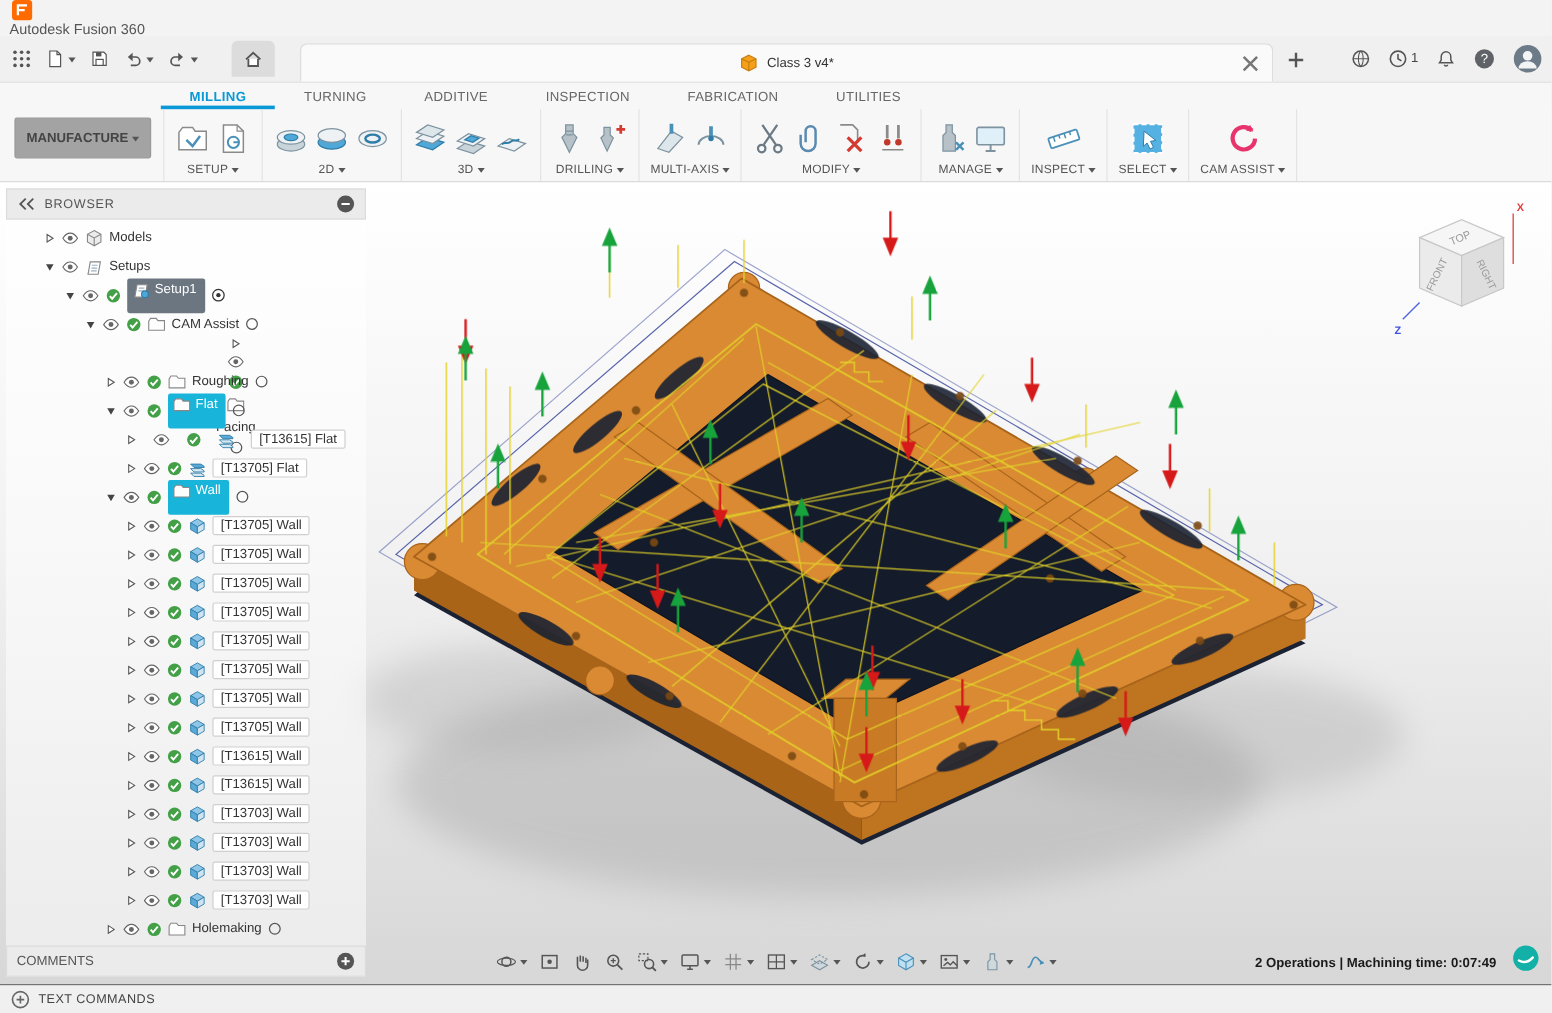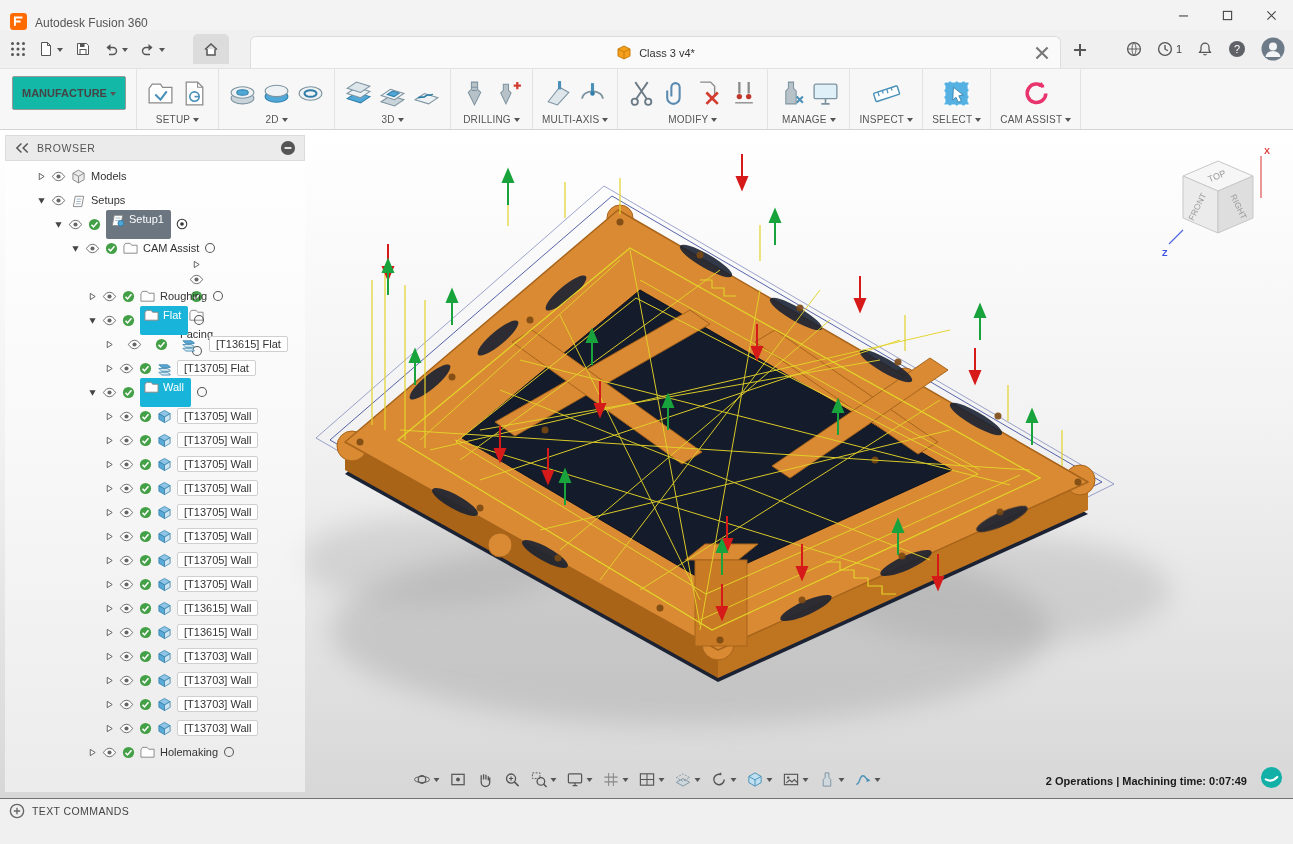--- a/index.html
+++ b/index.html
@@ -2,21 +2,21 @@
 <html><head>
 <meta charset="utf-8">
 <style>
   html,body{margin:0;padding:0;}
   body{width:1293px;height:844px;overflow:hidden;font-family:"Liberation Sans",sans-serif;font-size:11px;color:#333;background:#f0f0f0;-webkit-font-smoothing:antialiased;}
   .icn{display:inline-flex;align-items:center;justify-content:center;}
   .icn svg{width:16px;height:16px;display:block;}
   .caret{width:0;height:0;border:3.5px solid transparent;border-top:4.5px solid #555;margin-left:3px;transform:translateY(2px);display:inline-block;}
 
   
-  .titlebar{height:30px;display:flex;align-items:flex-end;background:#f3f3f3;}
+  .titlebar{height:30px;display:flex;align-items:flex-start;background:#f3f3f3;flex-direction:column;}
   .titlebar .logo{margin-left:10px;}
   .titlebar .logo svg{width:17px;height:17px;}
   .apptitle{margin-left:8px;color:#555;font-size:12px;}
   .winbtns{margin-left:auto;display:flex;height:100%;}
   .winbtn{width:44px;display:flex;align-items:center;justify-content:center;}
   .winbtn svg{width:11px;height:11px;}
 
   
   .appbar{height:38px;background:#f0f0f0;position:relative;display:flex;align-items:center;border-bottom:1px solid #e2e2e2;}
   .appbar .qat{display:flex;align-items:center;gap:12px;padding-left:10px;}
@@ -30,21 +30,21 @@
   .badgecount{font-size:11px;color:#444;}
   .helpbadge svg{width:18px;height:18px;}
   .avatar svg{width:24px;height:24px;}
 
   
   .ribbon{background:#f7f7f7;}
   .ribbon-tabs{height:22px;display:flex;align-items:flex-end;padding-left:134px;}
   .rtab{padding:2px 24px 4px;color:#666;letter-spacing:.3px;cursor:default;}
   .rtab.active{color:#0a99d6;font-weight:bold;border-bottom:3px solid #0a99d6;padding-bottom:1px;}
   .ribbon-tools{height:60px;display:flex;align-items:stretch;padding:0 4px;border-bottom:1px solid #d4d4d4;background:#f7f7f7;}
-  .workspace-btn{width:112px;margin:7px 10px 19px 8px;border:1px solid #999;background:#14b8a6;border-radius:2px;display:flex;align-items:center;justify-content:center;font-weight:bold;color:#444;}
+  .workspace-btn{width:112px;margin:7px 10px 19px 8px;border:1px solid #999;background:#a3a3a3;border-radius:2px;display:flex;align-items:center;justify-content:center;font-weight:bold;color:#444;}
   .groups{display:flex;align-items:stretch;}
   .tgroup{display:flex;flex-direction:column;align-items:center;justify-content:space-between;padding:4px 9px 3px;border-right:1px solid #e3e3e3;}
   .tgroup:first-child{border-left:1px solid #e3e3e3;}
   .ticons{display:flex;gap:5px;align-items:center;flex:1;}
   .ticon svg{width:29px;height:29px;}
   .tlabel{font-size:10px;color:#555;display:flex;align-items:center;letter-spacing:.2px;padding-bottom:1px;}
 
   
   .viewport{position:relative;height:668px;background:linear-gradient(180deg,#ffffff 0%,#f2f2f2 45%,#d7d7d7 100%);overflow:hidden;}
   .scene{position:absolute;left:0;top:0;}
@@ -221,20 +221,28 @@
         <svg viewBox="0 0 24 24">
           <circle cx="12" cy="12" r="11.5" fill="#6d7a88"></circle>
           <circle cx="12" cy="9.5" r="4" fill="#f2f4f6"></circle>
           <path d="M4.5 20a7.5 6 0 0 1 15 0z" fill="#f2f4f6"></path>
         </svg>
       </span>
   </div>
 </div>
 
 <div class="ribbon">
+  <div class="ribbon-tabs">
+      <div class="rtab active">MILLING</div>
+      <div class="rtab">TURNING</div>
+      <div class="rtab">ADDITIVE</div>
+      <div class="rtab">INSPECTION</div>
+      <div class="rtab">FABRICATION</div>
+      <div class="rtab">UTILITIES</div>
+    </div>
   <div class="ribbon-tools">
     <div class="workspace-btn">
       <span>MANUFACTURE</span>
       <span class="caret"></span>
     </div>
     <div class="groups">
         <div class="tgroup">
           <div class="ticons">
             <span class="ticon icn">
               <svg viewBox="0 0 28 28">
@@ -1310,20 +1318,29 @@
             </svg>
           </span>
           <span class="tlab">Holemaking</span>
           <span class="icn trail">
             <svg viewBox="0 0 14 14">
               <circle cx="7" cy="7" r="5.2" fill="none" stroke="#555" stroke-width="1.2"></circle>
             </svg>
           </span>
         </div>
       </div>
+    <div class="bfooter">
+      <span>COMMENTS</span>
+      <span class="icn" style="margin-left:auto">
+          <svg viewBox="0 0 14 14">
+            <circle cx="7" cy="7" r="6.2" fill="#555"></circle>
+            <path d="M4 7h6M7 4v6" stroke="#fff" stroke-width="1.5"></path>
+          </svg>
+        </span>
+    </div>
   </div>
 
   <div class="navbar">
       <div class="navbtn">
         <span class="icn">
           <svg viewBox="0 0 18 18">
             <circle cx="9" cy="9" r="4" fill="none" stroke="#555" stroke-width="1.3"></circle>
             <ellipse cx="9" cy="9" rx="8" ry="3.2" fill="none" stroke="#555" stroke-width="1"></ellipse>
           </svg>
         </span>

